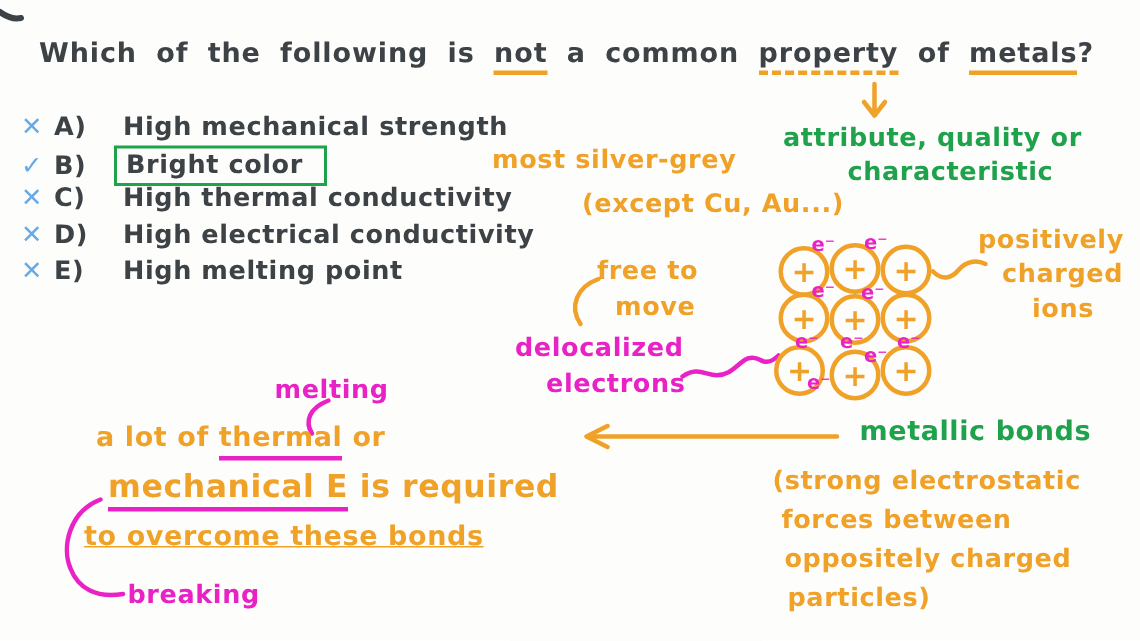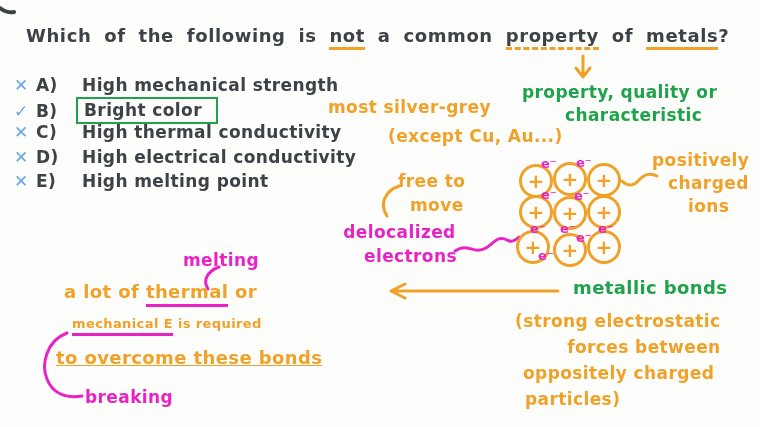--- a/index.html
+++ b/index.html
@@ -42,28 +42,28 @@
   .attr-note-2  { left:565px; top:103px; }
   .free-note    { left:398px; top:169px; }
   .free-note .l2 { margin-left:12px; }
   .deloc-note   { left:342px; top:220px;text-align:center; }
   .deloc-note .l2 { margin-left:22px; }
   .pos-note     { left:652px; top:149px; line-height:23px; }
   .pos-note .l2 { margin-left:16px; }
   .pos-note .l3 { margin-left:36px; }
   .metallic-note{ left:573px; top:276px; font-size:18px; }
   .electro-note { left:515px; top:308px; line-height:26px; }
-  .electro-note .l2 { margin-left:6px;text-align:right; }
+  .electro-note .l2 { margin-left:6px; }
   .electro-note .l3 { margin-left:8px; }
   .electro-note .l4 { margin-left:10px; }
 
   .melting-note { left:183px; top:248px; }
   .breaking-note{ left:85px;  top:385px; }
   .energy-l1 { left:64px; top:280px; font-size:18px; }
-  .energy-l2 { left:72px; top:312px; font-size:13px; }
+  .energy-l2 { left:72px; top:312px; font-size:21px; }
   .energy-l3 { left:56px; top:346px; font-size:18px;text-decoration:underline; }
   .u-mag { border-bottom:3px solid #e922c5; padding-bottom:2px; }
 
   
   .ion {
     position:absolute; width:28px; height:28px; border:3px solid #f0a128;
     border-radius:50%; display:flex; align-items:center; justify-content:center;
     color:#f0a128; font-size:20px; line-height:1; background:transparent;
   }
   .i1{left:519px;top:164px}.i2{left:553px;top:162px}.i3{left:587px;top:163px}
@@ -126,21 +126,21 @@
   </div>
   <div class="opt row-e">
     <span class="mark wrong">✕</span>
     <span class="letter">E)</span>
     <span class="otext">High melting point</span>
   </div>
 
   <div class="abs note orange color-note-1">most silver-grey</div>
   <div class="abs note orange color-note-2">(except Cu, Au...)</div>
 
-  <div class="abs note green attr-note-1">property, quality or</div>
+  <div class="abs note green attr-note-1">attribute, quality or</div>
   <div class="abs note green attr-note-2">characteristic</div>
 
   <div class="abs note orange free-note">
     <div>free to</div>
     <div class="l2">move</div>
   </div>
 
   <div class="abs note magenta deloc-note">
     <div>delocalized</div>
     <div class="l2">electrons</div>

